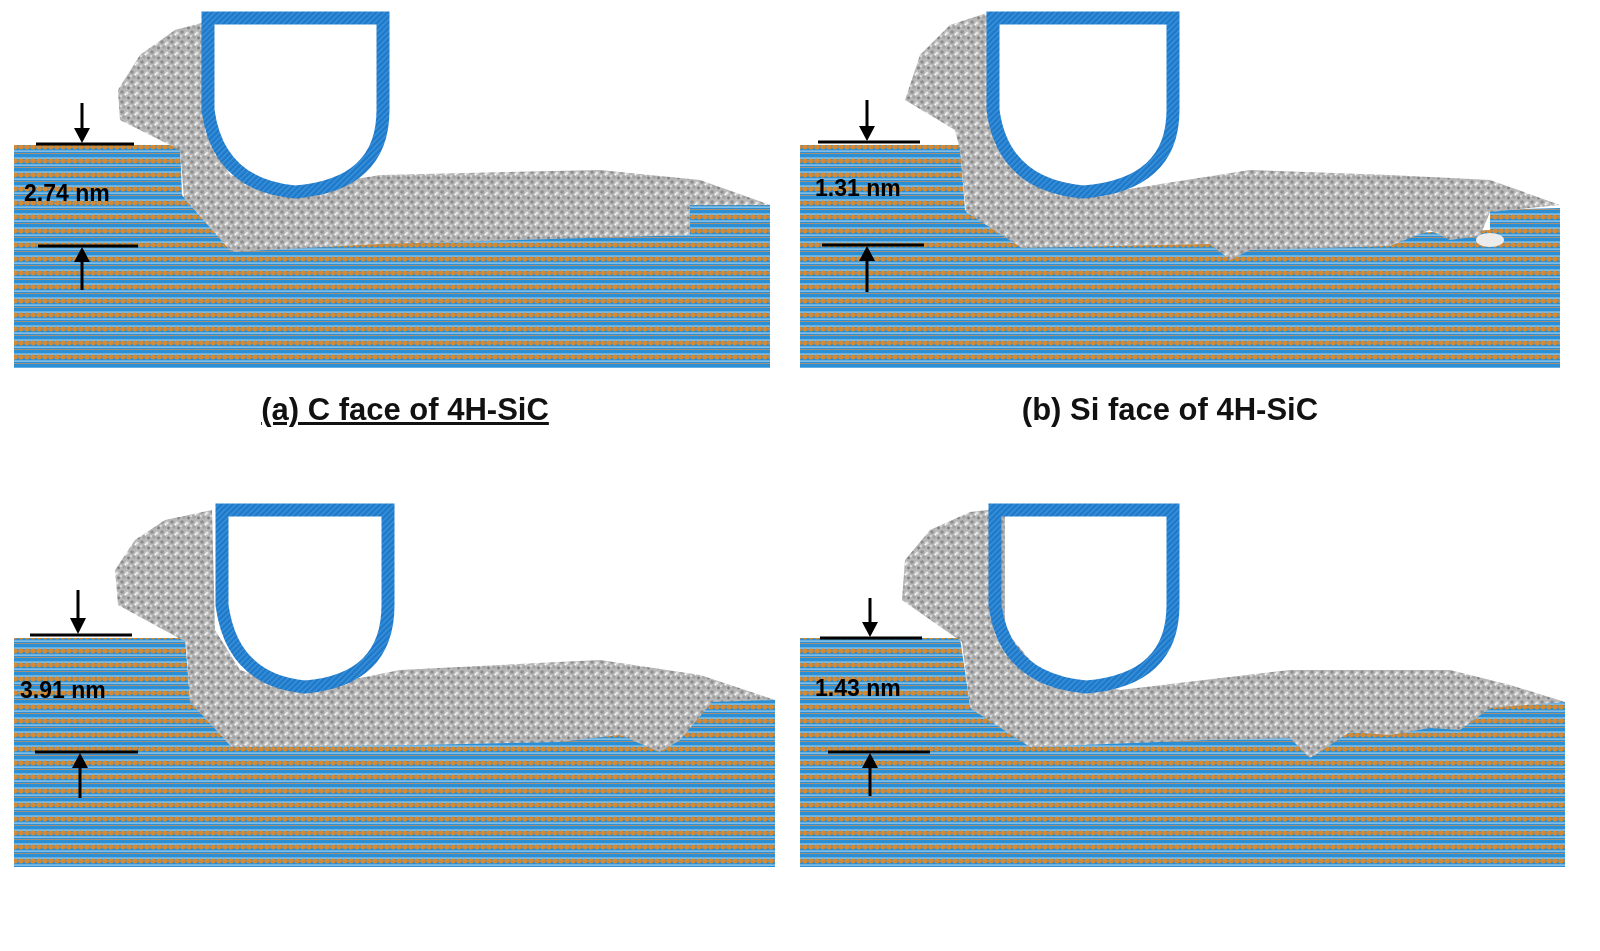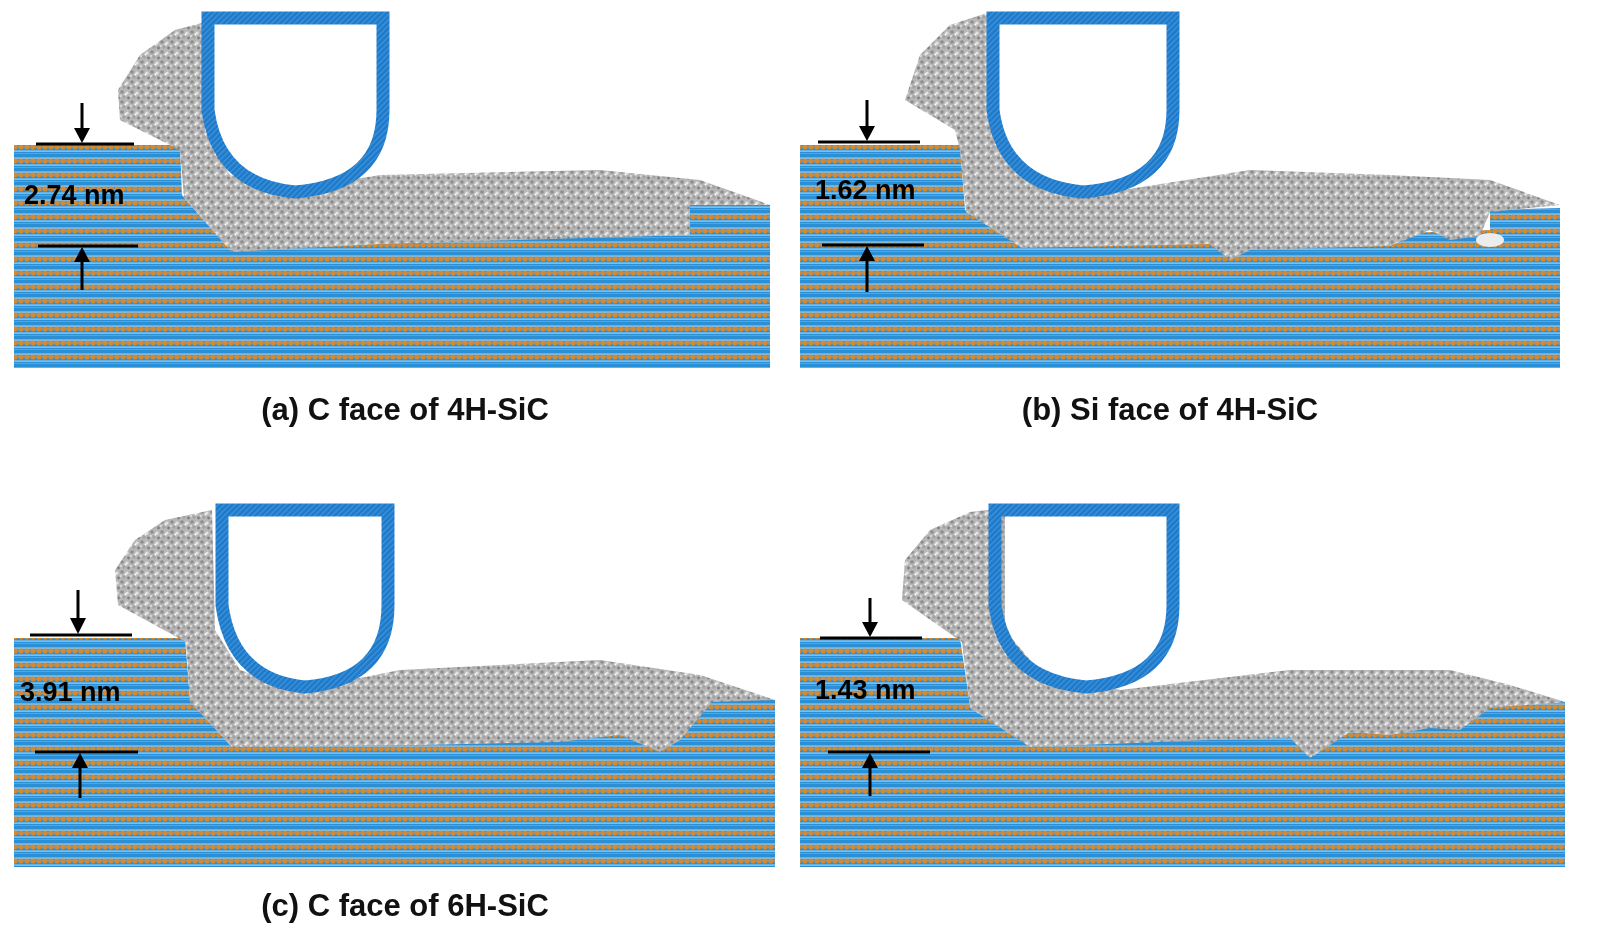--- a/index.html
+++ b/index.html
@@ -4,21 +4,21 @@
 <style>
   html, body { margin: 0; padding: 0; background: #ffffff; }
   body { width: 1600px; height: 951px; position: relative; overflow: hidden;
          font-family: "Liberation Sans", sans-serif; }
   .panel { position: absolute; }
   .panel svg { position: absolute; left: 0; top: 0; }
   .caption { position: absolute; font-family: "Liberation Sans", sans-serif;
              font-weight: bold; font-size: 31px; color: #111; white-space: nowrap;
              text-align: center; }
   .depth-label { position: absolute; font-family: "Liberation Sans", sans-serif;
-                 font-weight: bold; font-size: 27px; color: #000; white-space: nowrap; }
+                 font-weight: bold; font-size: 23px; color: #000; white-space: nowrap; }
 </style>
 </head>
 <body>
 
 <svg width="0" height="0" style="position:absolute">
   <defs>
 
     <pattern id="crystal" x="0" y="0" width="12" height="14" patternUnits="userSpaceOnUse">
       <rect x="0" y="0" width="12" height="14" fill="#2b8fd6"></rect>
       <rect x="0" y="3.5" width="12" height="1.2" fill="#bfe0f5" opacity="0.8"></rect>
@@ -58,58 +58,57 @@
     <g stroke="#000" fill="#000">
       <line x1="36" y1="144" x2="134" y2="144" stroke-width="3"></line>
       <line x1="82" y1="103" x2="82" y2="134" stroke-width="3"></line>
       <polygon points="74,128 90,128 82,143" stroke="none"></polygon>
       <line x1="38" y1="246" x2="138" y2="246" stroke-width="3"></line>
       <line x1="82" y1="258" x2="82" y2="290" stroke-width="3"></line>
       <polygon points="74,262 90,262 82,247" stroke="none"></polygon>
     </g>
   </svg>
   <div class="depth-label" style="left:24px;top:180px;">2.74 nm</div>
-  <div class="caption" style="left:0;width:810px;top:392px;">(a) C face of 4H-SiC</div>
+  <div class="caption" style="left:0;width:810px;top:392px;text-decoration:underline;">(a) C face of 4H-SiC</div>
 </div>
 
 <div class="panel" style="left:790px;top:0;width:810px;height:440px;">
   <svg width="810" height="380">
     <path d="M10 145 L170 145 L175 210 L230 245 L420 240 L700 230 L700 210 L770 208 L770 368 L10 368 Z" fill="url(#crystal)"></path>
     <path d="M115 100 L130 55 L160 25 L200 12 L210 130 L240 175 L320 192 L460 170 L600 175 L700 180 L770 205 L700 212 L690 236 L660 240 L640 230 L600 246 L460 250 L440 260 L420 244 L232 248 L176 212 L170 150 L165 130 Z" fill="url(#amorph)"></path>
     <ellipse cx="700" cy="240" rx="14" ry="7" fill="#ececec"></ellipse>
     <path d="M203 18 L383 18 L383 110 Q383 185 293 192 Q213 185 203 110 Z" fill="none" stroke="url(#toolhatch)" stroke-width="13"></path>
     <g stroke="#000" fill="#000">
       <line x1="28" y1="142" x2="130" y2="142" stroke-width="3"></line>
       <line x1="77" y1="100" x2="77" y2="132" stroke-width="3"></line>
       <polygon points="69,126 85,126 77,141" stroke="none"></polygon>
       <line x1="32" y1="245" x2="134" y2="245" stroke-width="3"></line>
       <line x1="77" y1="257" x2="77" y2="292" stroke-width="3"></line>
       <polygon points="69,261 85,261 77,246" stroke="none"></polygon>
     </g>
   </svg>
-  <div class="depth-label" style="left:25px;top:175px;">1.62 nm</div>
+  <div class="depth-label" style="left:25px;top:175px;">1.31 nm</div>
   <div class="caption" style="left:0;width:760px;top:392px;">(b) Si face of 4H-SiC</div>
 </div>
 
 <div class="panel" style="left:0;top:490px;width:790px;height:461px;">
   <svg width="790" height="380">
     <path d="M14 148 L185 148 L190 210 L230 255 L420 248 L560 245 L600 240 L660 235 L710 210 L775 210 L775 377 L14 377 Z" fill="url(#crystal)"></path>
     <path d="M118 115 L115 80 L135 50 L165 30 L212 20 L215 140 L240 180 L300 200 L400 180 L600 170 L700 185 L775 210 L712 212 L680 250 L660 262 L620 245 L560 252 L420 255 L232 257 L190 212 L186 152 Z" fill="url(#amorph)"></path>
     <path d="M222 20 L388 20 L388 115 Q388 190 305 197 Q232 190 222 115 Z" fill="none" stroke="url(#toolhatch)" stroke-width="13"></path>
     <g stroke="#000" fill="#000">
       <line x1="30" y1="145" x2="132" y2="145" stroke-width="3"></line>
       <line x1="78" y1="100" x2="78" y2="134" stroke-width="3"></line>
       <polygon points="70,128 86,128 78,144" stroke="none"></polygon>
       <line x1="35" y1="262" x2="138" y2="262" stroke-width="3"></line>
       <line x1="80" y1="274" x2="80" y2="308" stroke-width="3"></line>
       <polygon points="72,278 88,278 80,263" stroke="none"></polygon>
     </g>
   </svg>
   <div class="depth-label" style="left:20px;top:187px;">3.91 nm</div>
-  <div class="caption" style="left:0;width:810px;top:398px;">(c) C face of 6H-SiC</div>
 </div>
 
 <div class="panel" style="left:790px;top:490px;width:810px;height:461px;">
   <svg width="810" height="380">
     <path d="M10 148 L170 148 L180 215 L240 255 L420 245 L660 235 L700 215 L775 212 L775 377 L10 377 Z" fill="url(#crystal)"></path>
     <path d="M112 110 L115 70 L140 40 L180 22 L215 18 L215 140 L250 182 L330 200 L500 180 L660 180 L720 195 L775 212 L700 218 L670 240 L640 238 L600 245 L560 242 L520 268 L500 248 L420 250 L240 257 L180 218 L172 152 Z" fill="url(#amorph)"></path>
     <path d="M205 20 L383 20 L383 115 Q383 190 296 197 Q215 190 205 115 Z" fill="none" stroke="url(#toolhatch)" stroke-width="13"></path>
     <g stroke="#000" fill="#000">
       <line x1="30" y1="148" x2="132" y2="148" stroke-width="3"></line>
       <line x1="80" y1="108" x2="80" y2="138" stroke-width="3"></line>

